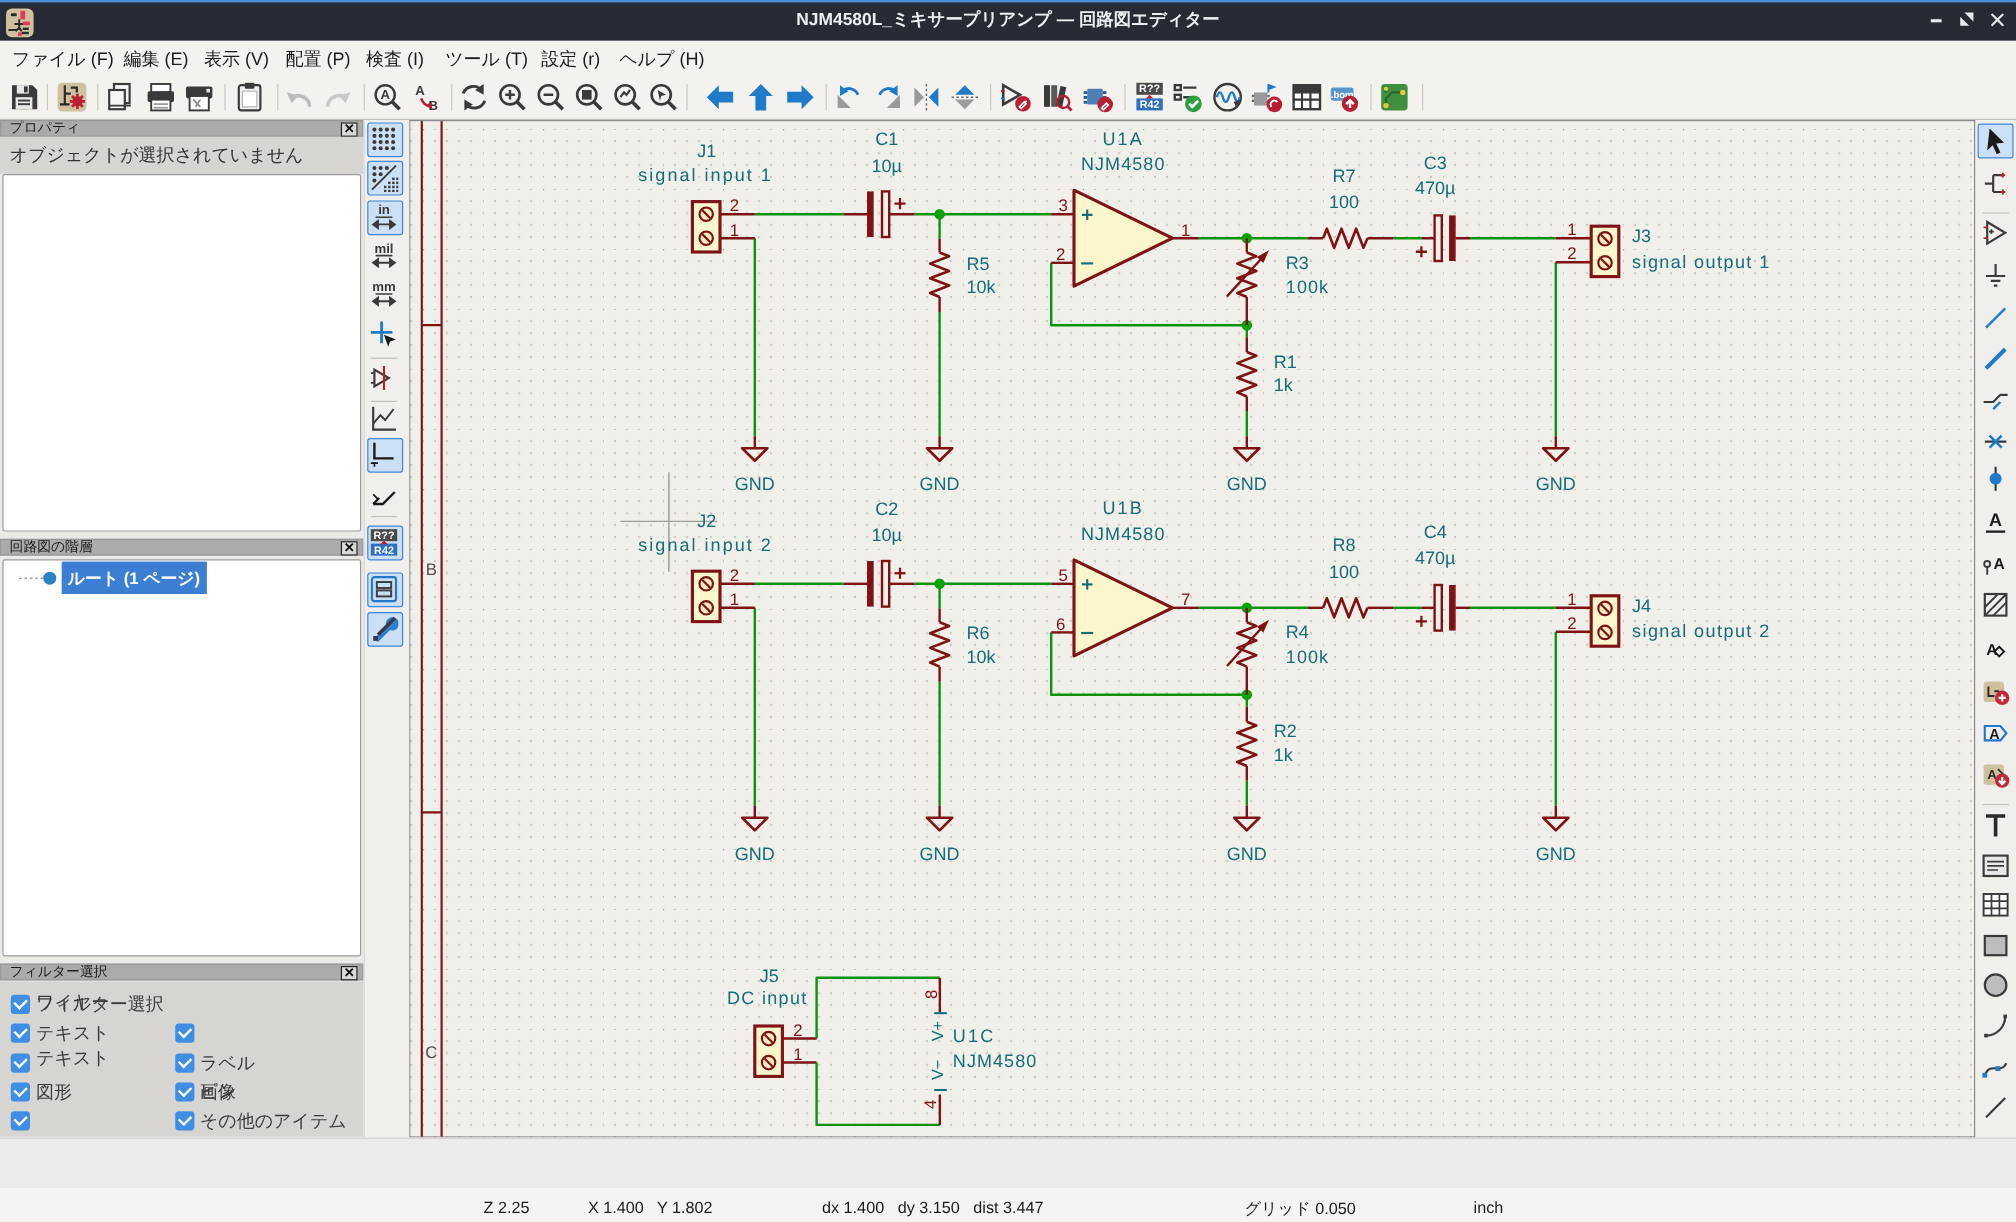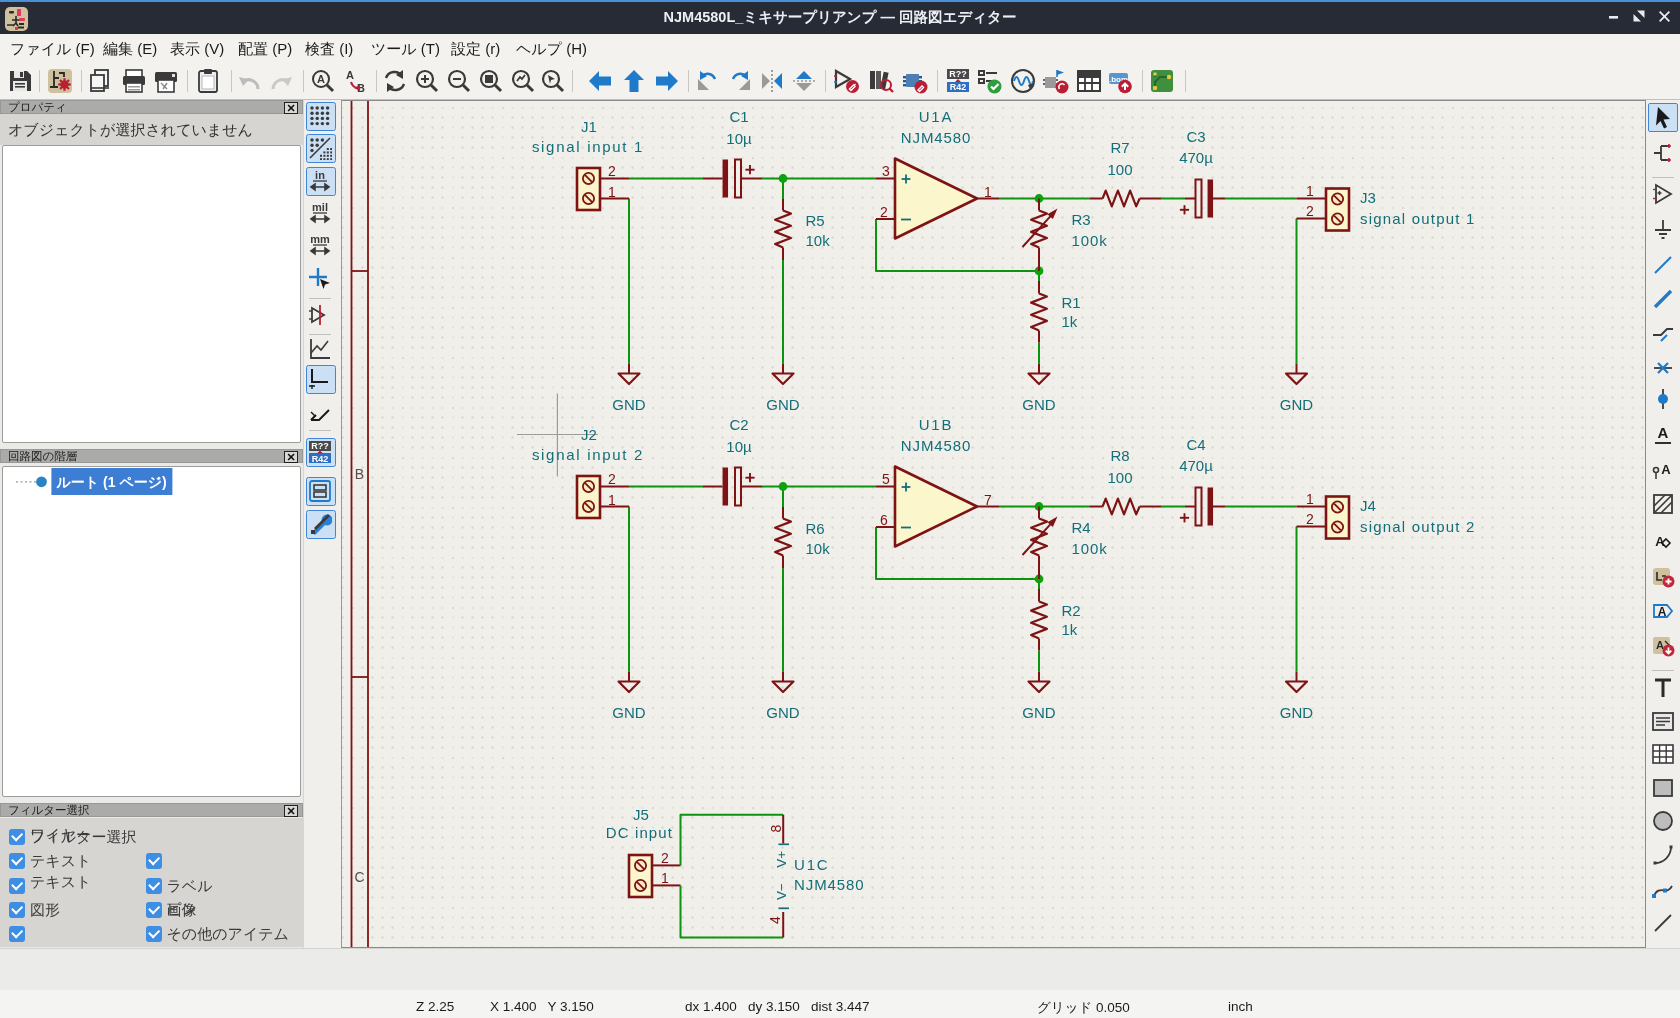--- a/index.html
+++ b/index.html
@@ -821,16 +821,16 @@
     <line x1="778.5" y1="908.3" x2="789" y2="908.3" stroke="#136e7a" stroke-width="1.7"></line>
     <text x="794" y="864" font-size="15px" fill="#136e7a" text-anchor="start" letter-spacing="1.8px" font-family="Liberation Sans, sans-serif" dominant-baseline="central">U1C</text>
     <text x="794" y="884.5" font-size="15px" fill="#136e7a" text-anchor="start" letter-spacing="0.9px" font-family="Liberation Sans, sans-serif" dominant-baseline="central">NJM4580</text>
   </svg>
 <div class="abs" style="left:341px;top:100px;width:1305px;height:1px;background:#8a8a8a"></div>
 <div class="abs" style="left:1645px;top:100px;width:1px;height:848px;background:#8a8a8a"></div>
 <div class="abs" style="left:341px;top:947px;width:1305px;height:1px;background:#8a8a8a"></div>
 <div class="abs" style="left:341px;top:100px;width:1px;height:848px;background:#9a9a9a"></div>
 <div class="abs" id="statusA"></div>
 <div class="abs" id="statusB"></div>
-<div class="st" style="left:416px">Z 2.25</div>
-<div class="st" style="left:490px">X 1.400   Y 3.150</div>
+<div class="st" style="left:403px">Z 2.25</div>
+<div class="st" style="left:490px">X 1.400   Y 1.802</div>
 <div class="st" style="left:685px">dx 1.400   dy 3.150   dist 3.447</div>
 <div class="st" style="left:1037px">グリッド 0.050</div>
 <div class="st" style="left:1228px">inch</div>
 </body></html>

